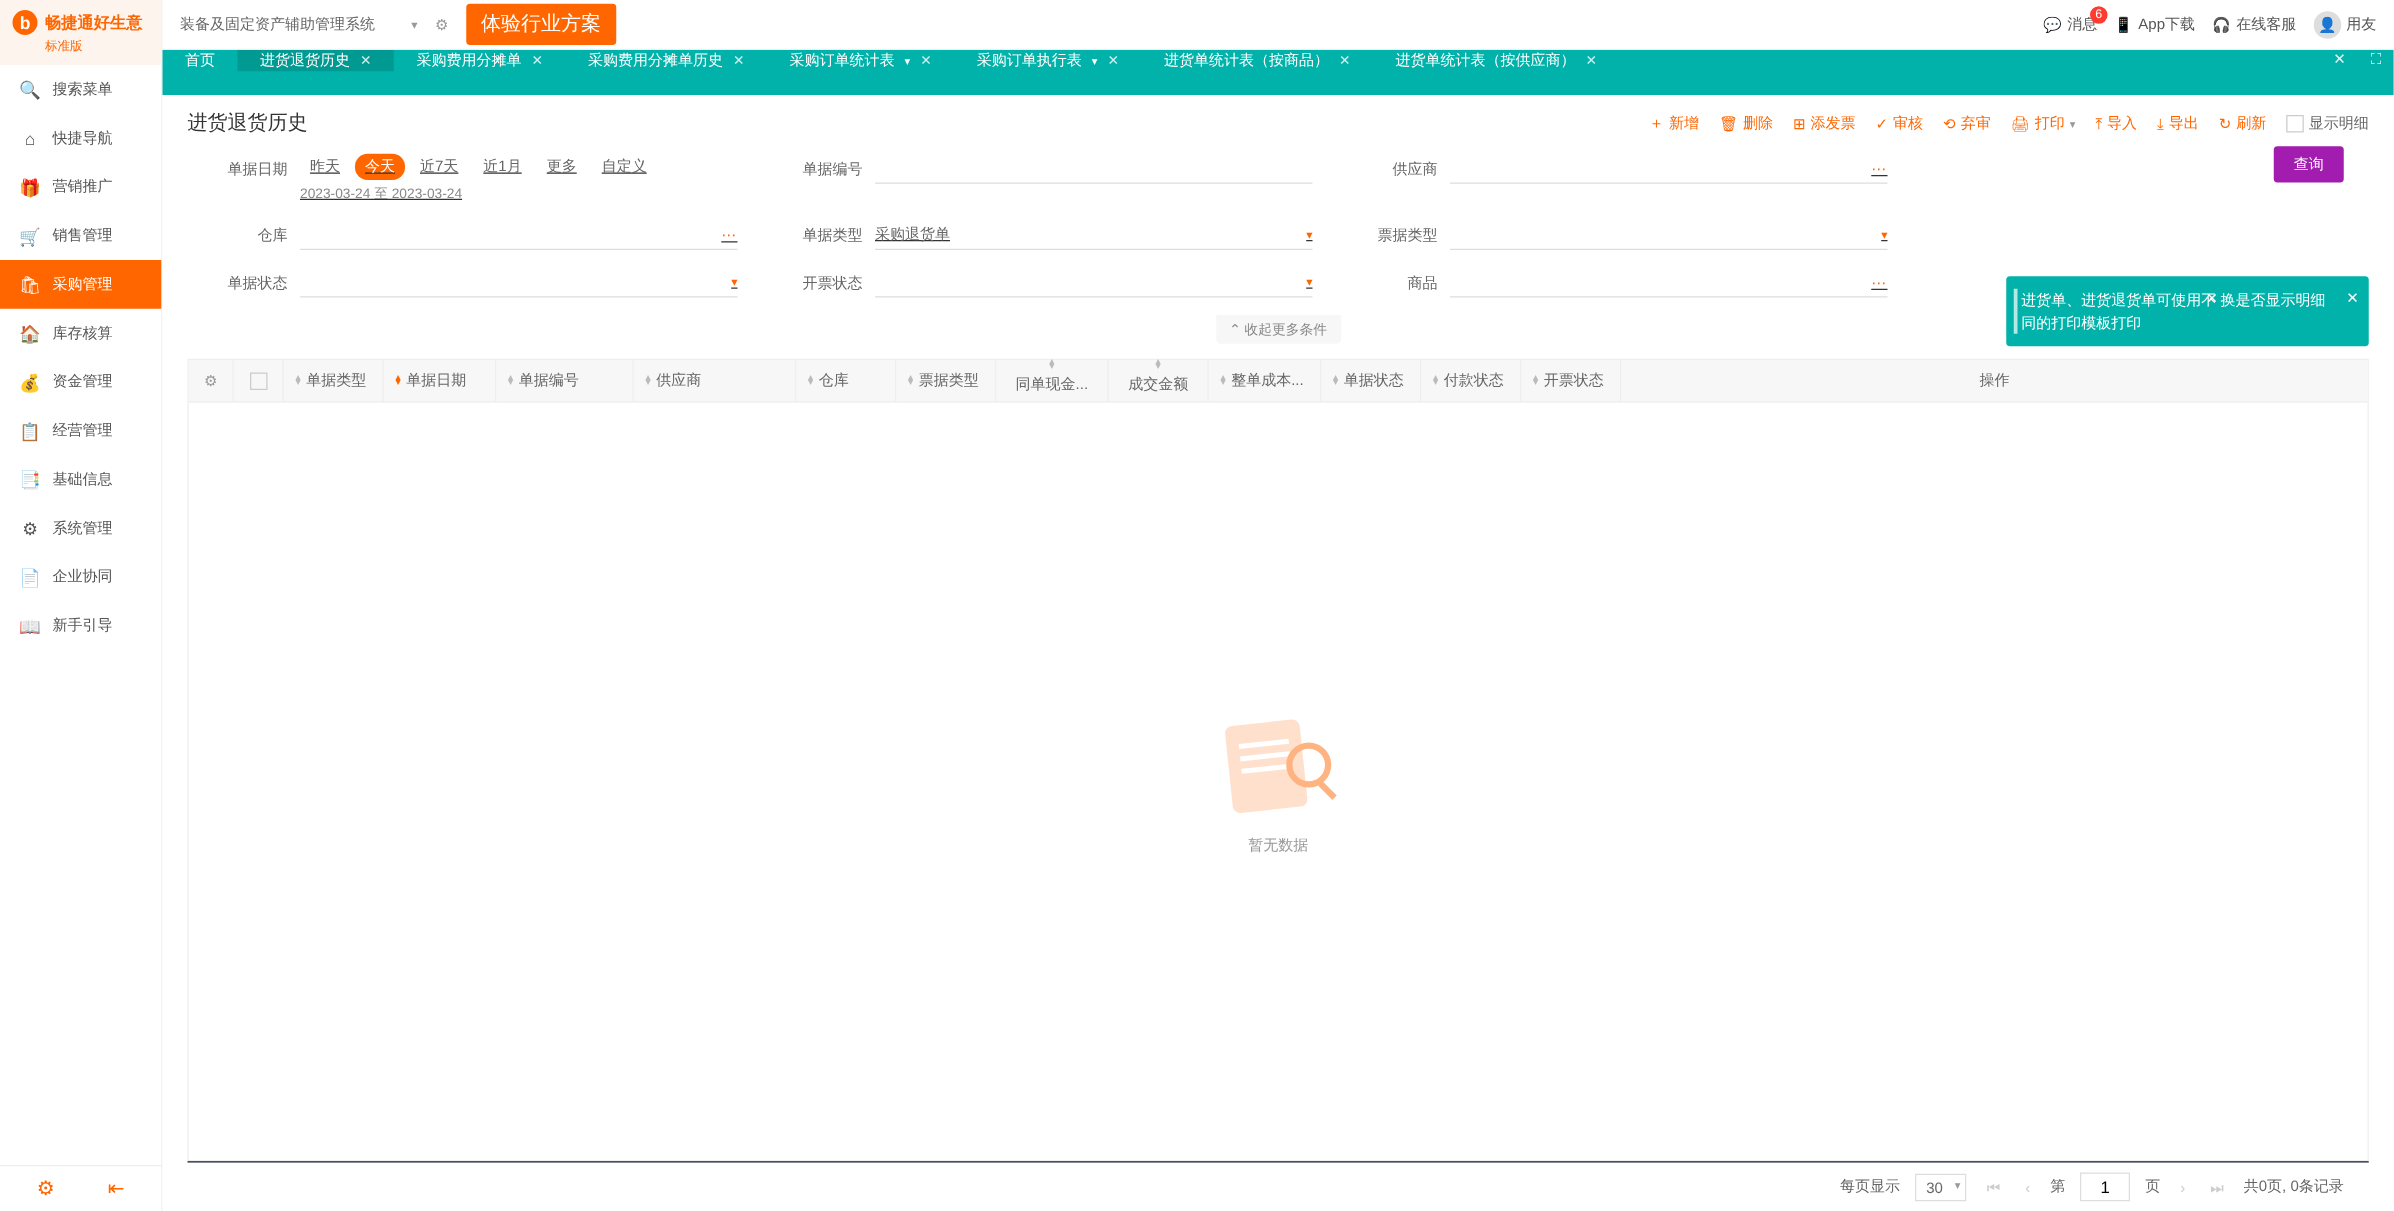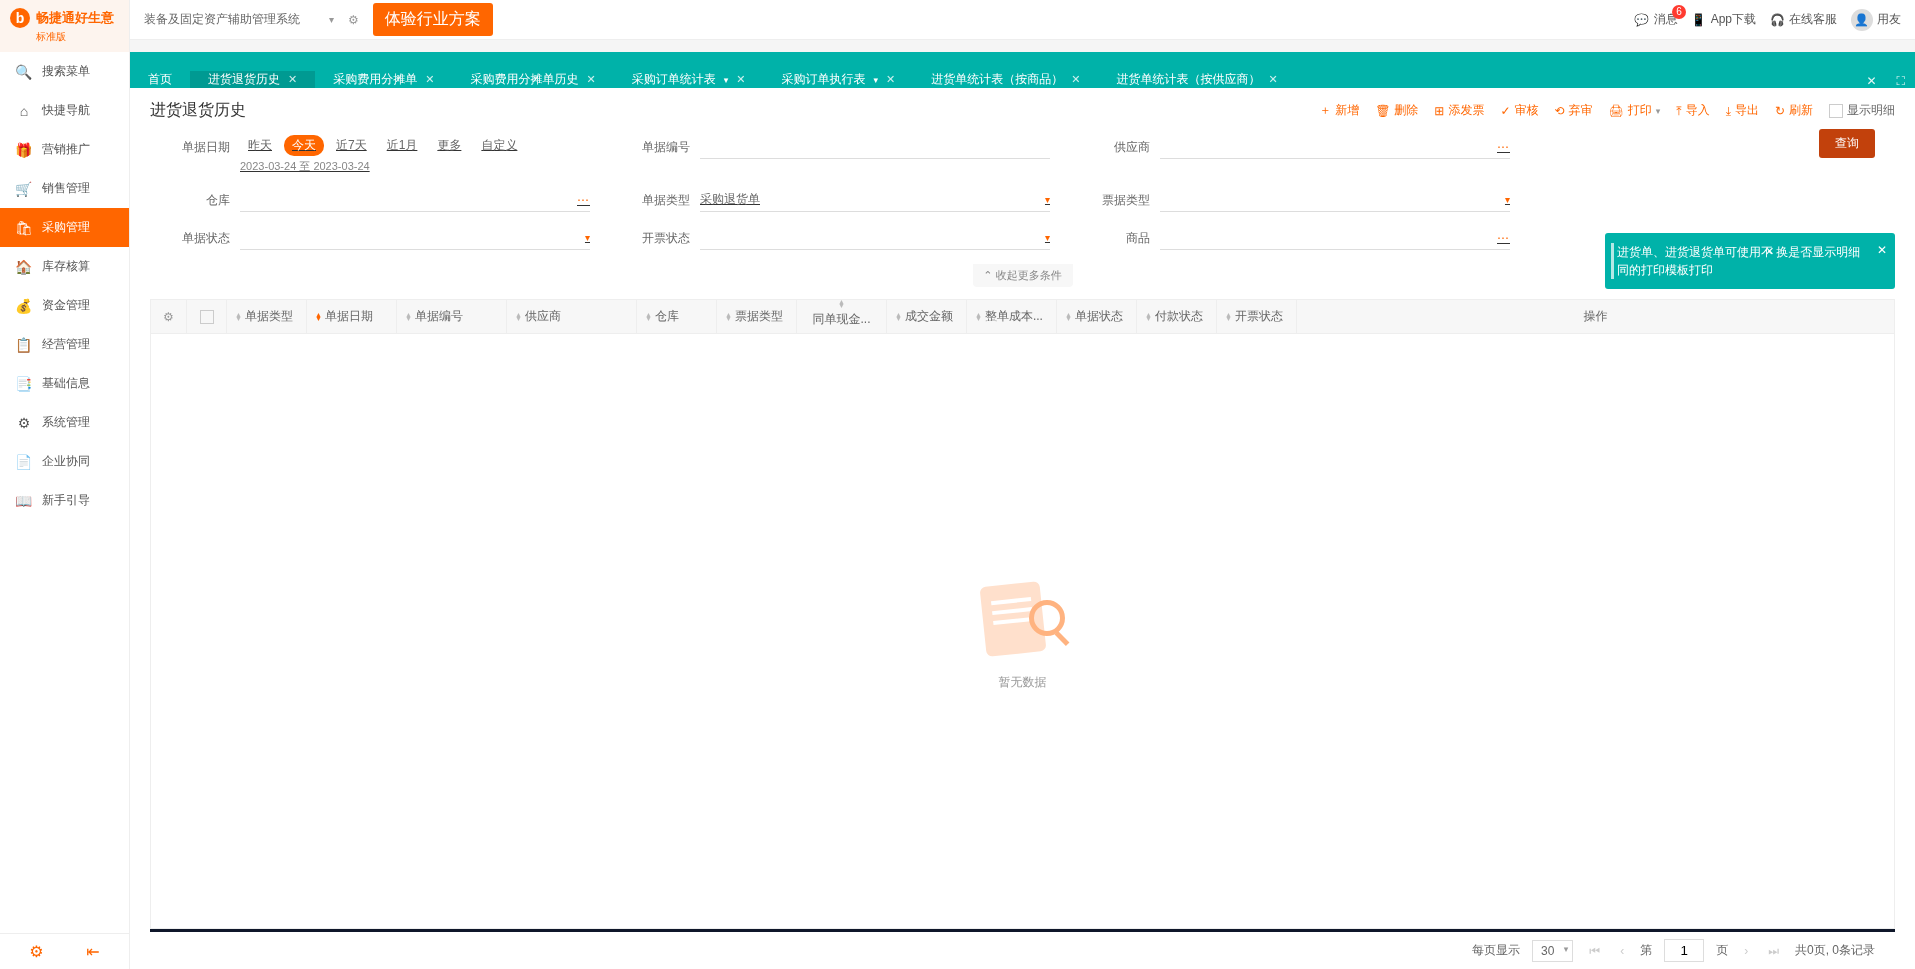--- a/index.html
+++ b/index.html
@@ -26,21 +26,21 @@
 .sys-select { display: flex; align-items: center; gap: 6px; color: #666; font-size: 12px; min-width: 190px; }
 .sys-chevron { color: #999; font-size: 10px; margin-left: auto; }
 .gear-btn { color: #999; cursor: pointer; }
 .promo-btn { background: #ff6600; color: #fff; padding: 6px 12px; border-radius: 3px; cursor: pointer; font-size: 16px; }
 .topbar-spacer { flex: 1; }
 .top-item { display: flex; align-items: center; gap: 4px; color: #555; cursor: pointer; position: relative; }
 .badge { position: absolute; top: -6px; right: -8px; background: #ff3b30; color: #fff; border-radius: 8px; padding: 0 4px; font-size: 10px; line-height: 14px; }
 .avatar { width: 22px; height: 22px; border-radius: 50%; background: #ddd; display: flex; align-items: center; justify-content: center; color: #999; }
 
 
-.tabs { height: 36px; background: #00b2a9; display: flex; align-items: flex-end; color: #fff; margin-top: 12px; }
+.tabs { height: 36px; background: #00b2a9; display: flex; align-items: flex-start; color: #fff; }
 .tab { padding: 0 18px; display: flex; align-items: center; gap: 8px; cursor: pointer; font-size: 12px; white-space: nowrap; }
 .tab.active { background: #009a92; }
 .tab-close { font-size: 11px; opacity: 0.8; }
 .tabs-end { margin-left: auto; display: flex; align-items: center; }
 .tabs-btn { padding: 0 10px; display: flex; align-items: center; cursor: pointer; color: #fff; opacity: 0.9; }
 
 
 .content { background: #fff; margin: 0 0 0 0; flex: 1; display: flex; flex-direction: column; }
 .page-hdr { display: flex; align-items: center; padding: 12px 20px 8px; }
 .page-title { font-size: 16px; color: #333; }
@@ -57,21 +57,21 @@
 .filter-label { width: 70px; text-align: right; color: #666; padding-right: 10px; padding-top: 4px; font-size: 12px; }
 .filter-control { flex: 1; text-decoration: underline; }
 .date-chips { display: flex; gap: 4px; align-items: center; flex-wrap: wrap; }
 .chip { padding: 2px 8px; border-radius: 10px; color: #666; cursor: pointer; font-size: 12px; }
 .chip.active { background: #ff6600; color: #fff; }
 .date-range { color: #888; font-size: 11px; margin-top: 3px; }
 .input-line { border-bottom: 1px solid #ddd; height: 24px; display: flex; align-items: center; color: #666; position: relative; }
 .input-line .chevron { margin-left: auto; color: #ff6600; font-size: 10px; }
 .input-line .dots { margin-left: auto; color: #ff6600; letter-spacing: 1px; }
 
-.search-btn { position: absolute; right: 40px; top: 0; background: #c2410c; color: #fff; padding: 6px 16px; border-radius: 3px; cursor: pointer; }
+.search-btn { position: absolute; right: 40px; top: 0; background: #a21caf; color: #fff; padding: 6px 16px; border-radius: 3px; cursor: pointer; }
 
 
 .tooltip-box { position: absolute; top: 145px; right: 20px; background: #00b2a9; color: #fff; padding: 10px 32px 10px 12px; border-radius: 3px; width: 290px; z-index: 10; font-size: 12px; line-height: 1.5; }
 .tooltip-box::before { content: ''; position: absolute; left: 6px; top: 10px; bottom: 10px; width: 3px; background: rgba(255,255,255,0.7); }
 .tooltip-close { position: absolute; right: 8px; top: 8px; cursor: pointer; color: #fff; }
 .tooltip-x2 { position: absolute; left: 160px; top: 10px; cursor: pointer; color: #fff; font-size: 11px; }
 
 
 .collapse-bar { text-align: center; padding: 4px; margin: 0 auto; width: 100px; background: #f7f7f7; border-radius: 0 0 4px 4px; color: #888; cursor: pointer; font-size: 11px; }
 
@@ -86,21 +86,21 @@
 .th:last-child { border-right: none; }
 
 .empty { flex: 1; display: flex; flex-direction: column; align-items: center; justify-content: center; color: #999; }
 .empty-img { width: 100px; height: 90px; position: relative; margin-bottom: 12px; }
 .empty-doc { position: absolute; left: 10px; top: 12px; width: 60px; height: 70px; background: #ffe0cc; border-radius: 6px; transform: rotate(-6deg); }
 .empty-doc::after { content:''; position:absolute; left:10px; top:15px; right:10px; height:4px; background:#fff; box-shadow: 0 10px 0 #fff, 0 20px 0 #fff; }
 .empty-mag { position: absolute; right: 8px; top: 28px; width: 36px; height: 36px; border: 5px solid #ffb380; border-radius: 50%; }
 .empty-mag::after { content:''; position:absolute; right:-10px; bottom:-10px; width:16px; height:5px; background:#ffb380; transform: rotate(45deg); }
 
 
-.pager { height: 40px; border-top: 3px solid #0f172a; display: flex; align-items: center; justify-content: flex-end; padding: 0 20px; gap: 12px; color: #666; margin: 0 20px; background: #fff; }
+.pager { height: 40px; border-top: 1px solid #0f172a; display: flex; align-items: center; justify-content: flex-end; padding: 0 20px; gap: 12px; color: #666; margin: 0 20px; background: #fff; }
 .pager-select { border: 1px solid #ddd; padding: 3px 18px 3px 8px; position: relative; }
 .pager-btn { color: #ccc; cursor: pointer; padding: 0 4px; }
 .pager-input { border: 1px solid #ddd; width: 40px; text-align: center; padding: 3px; }
 </style>
 </head>
 <body>
 
 <div class="app">
 
   <div class="sidebar">
@@ -439,21 +439,21 @@
               </span>
               <span>票据类型</span>
             </div>
             <div class="th" style="width: 90px; flex-direction: column;">
               <span class="sort-icon">
                 <span>▲</span>
                 <span>▼</span>
               </span>
               <span>同单现金...</span>
             </div>
-            <div class="th" style="width: 80px;">
+            <div class="th" style="width: 80px; flex-direction: column;">
               <span class="sort-icon">
                 <span>▲</span>
                 <span>▼</span>
               </span>
               <span>成交金额</span>
             </div>
             <div class="th" style="width: 90px;">
               <span class="sort-icon">
                 <span>▲</span>
                 <span>▼</span>

